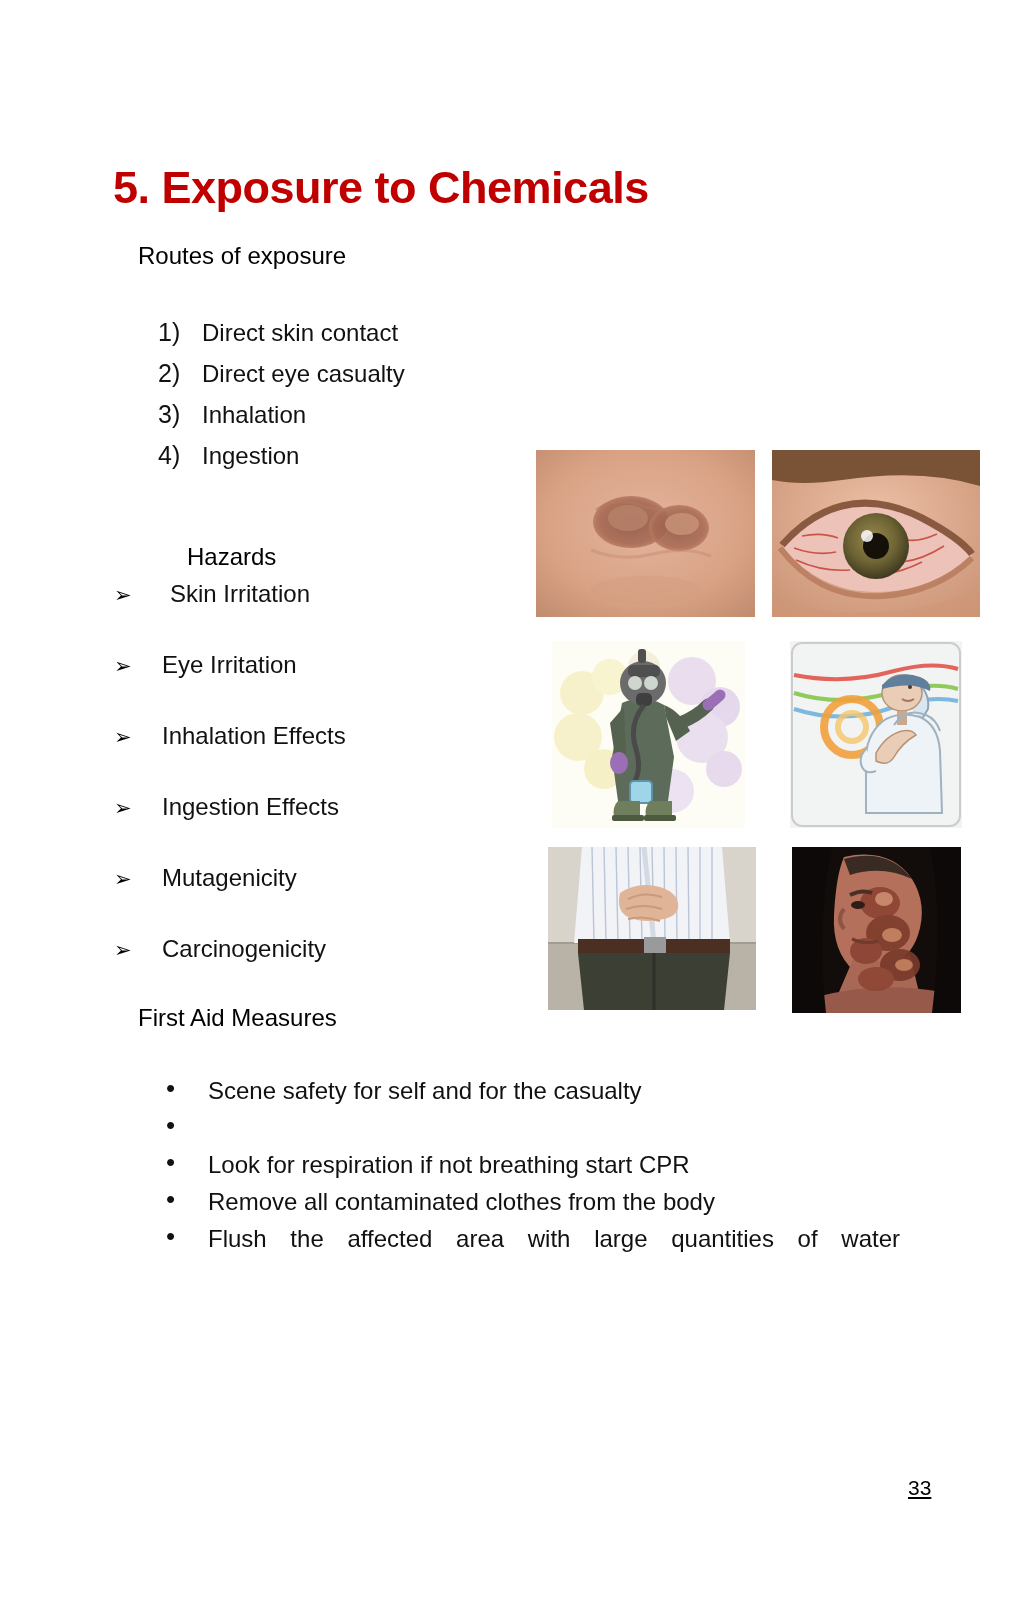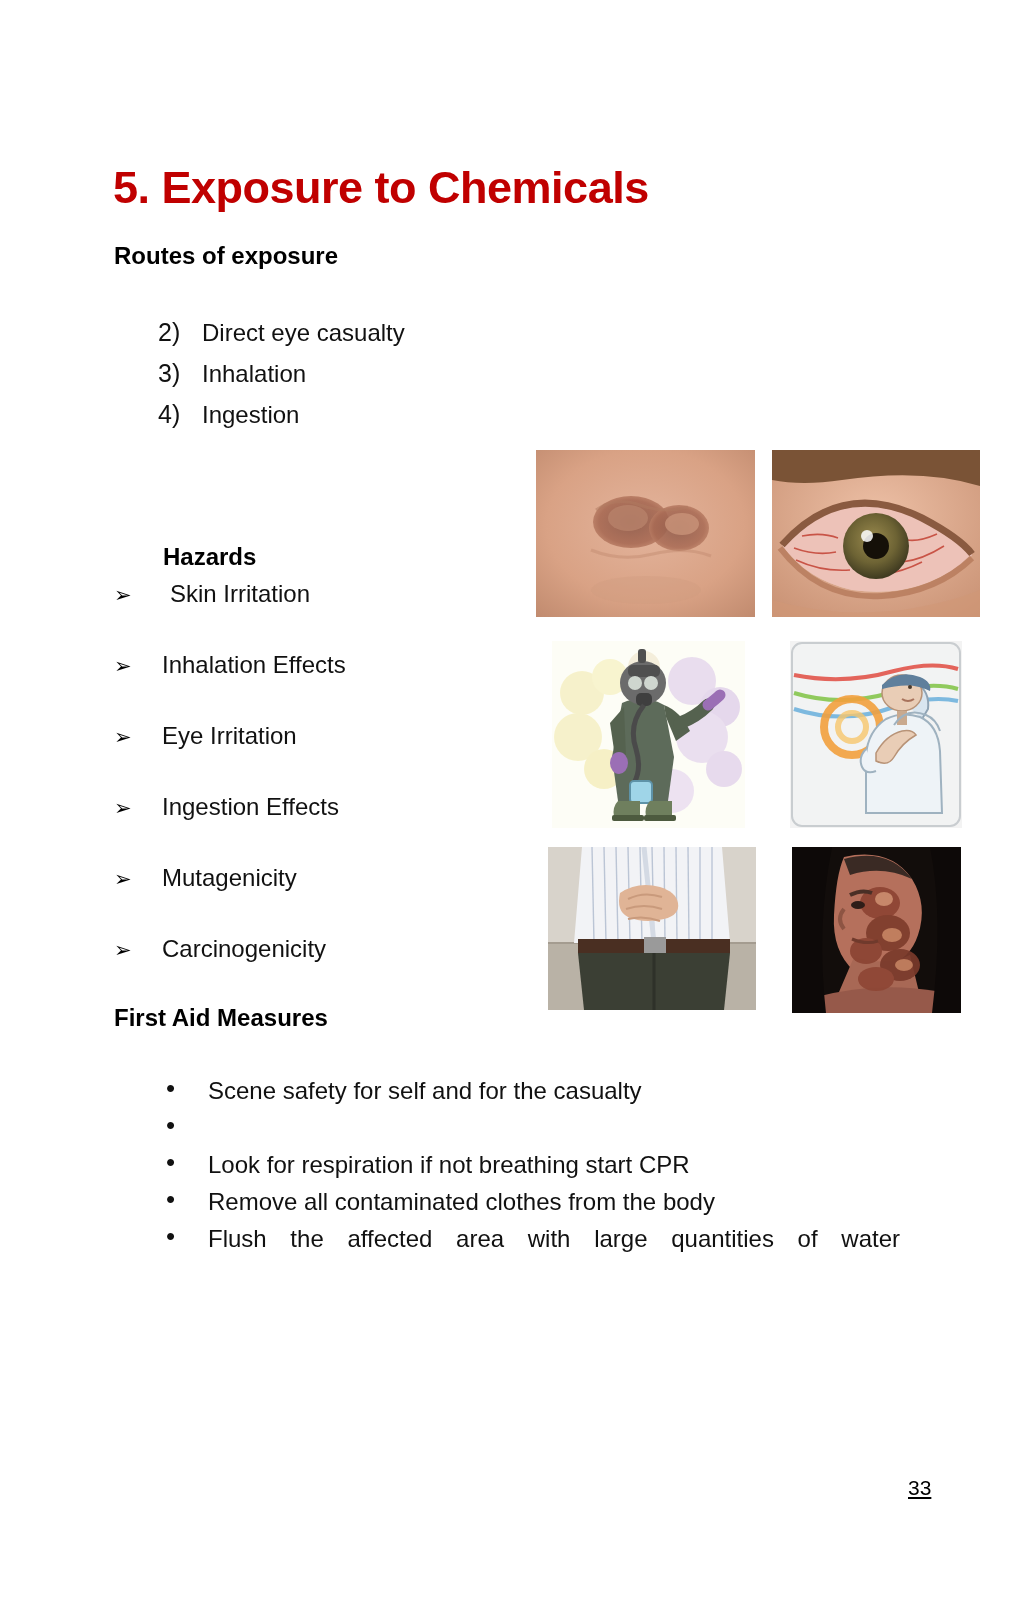--- a/index.html
+++ b/index.html
@@ -28,23 +28,24 @@
     top: 132px;
     font-size: 45px;
     font-weight: bold;
     color: #C00000;
     letter-spacing: -0.5px;
     white-space: nowrap;
   }
   .section-heading {
     position: absolute;
     font-size: 24px;
-    font-weight: bold;
+    font-weight: normal;
     color: #000;
     white-space: nowrap;
+    margin-left: 24px;
   }
   #routes-heading { left: 114px; top: 242px; }
   #hazards-heading { left: 163px; top: 543px; }
   #firstaid-heading { left: 114px; top: 1004px; }
 
   .routes-list {
     position: absolute;
     left: 158px;
     top: 312px;
     width: 420px;
@@ -138,31 +139,32 @@
 </head>
 <body>
 
 <div class="page">
 
   <h1 class="page-title">5. Exposure to Chemicals</h1>
 
   <div class="section-heading" id="routes-heading">Routes of exposure</div>
 
   <ul class="routes-list">
+    <li><span class="num">1)</span><span class="label">Direct skin contact</span></li>
     <li><span class="num">2)</span><span class="label">Direct eye casualty</span></li>
     <li><span class="num">3)</span><span class="label">Inhalation</span></li>
     <li><span class="num">4)</span><span class="label">Ingestion</span></li>
   </ul>
 
   <div class="section-heading" id="hazards-heading">Hazards</div>
 
   <ul class="hazards-list">
     <li><span class="arrow">➢</span><span class="label">Skin Irritation</span></li>
+    <li><span class="arrow">➢</span><span class="label">Eye Irritation</span></li>
     <li><span class="arrow">➢</span><span class="label">Inhalation Effects</span></li>
-    <li><span class="arrow">➢</span><span class="label">Eye Irritation</span></li>
     <li><span class="arrow">➢</span><span class="label">Ingestion Effects</span></li>
     <li><span class="arrow">➢</span><span class="label">Mutagenicity</span></li>
     <li><span class="arrow">➢</span><span class="label">Carcinogenicity</span></li>
   </ul>
 
   <div class="fig" style="left:536px; top:450px; width:219px; height:167px;">
     <svg width="219" height="167" viewBox="0 0 219 167">
       <defs>
         <radialGradient id="skinG" cx="50%" cy="45%" r="75%">
           <stop offset="0%" stop-color="#e3b49c"></stop>

